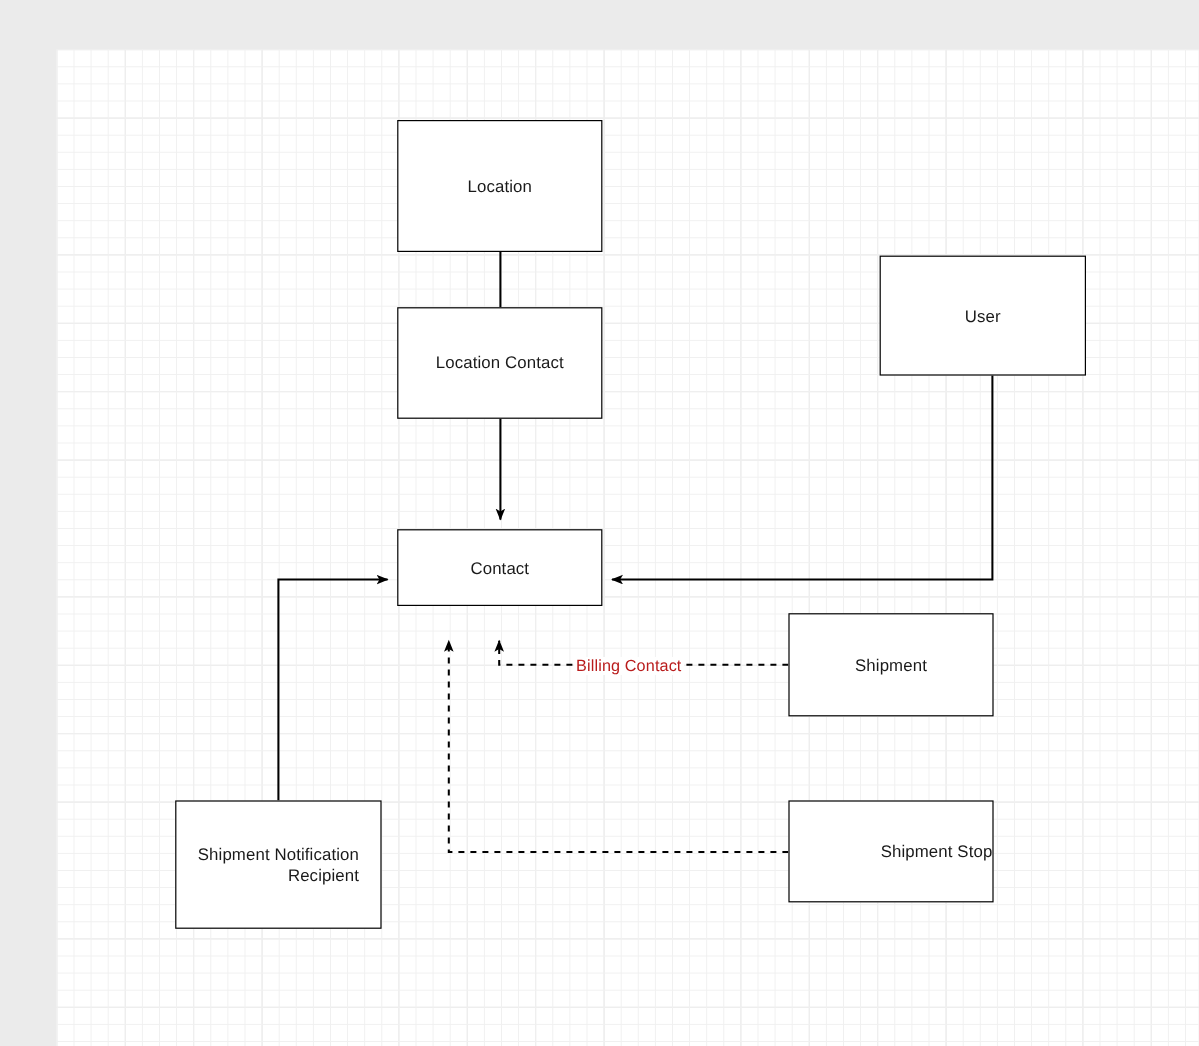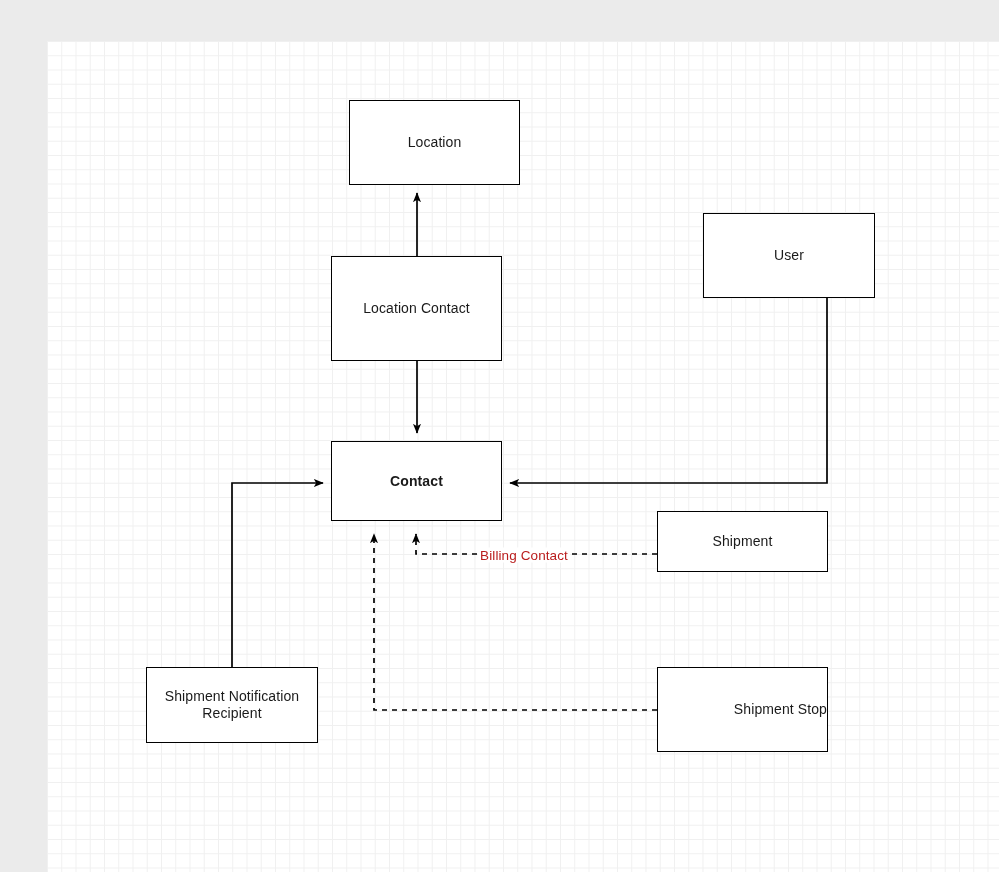--- a/index.html
+++ b/index.html
@@ -106,45 +106,45 @@
 
       <g>
         <path d="M 610 513 L 369 513 L 369 493" stroke="#000000" stroke-width="1.7" fill="none" stroke-dasharray="5 5" stroke-linejoin="miter" marker-end="url(#arrowhead)"></path>
       </g>
 
       <g>
         <path d="M 610 669 L 327 669 L 327 493" stroke="#000000" stroke-width="1.7" fill="none" stroke-dasharray="5 5" stroke-linejoin="miter" marker-end="url(#arrowhead)"></path>
       </g>
     </svg>
 
-    <div class="node" style="left:284px; top:59px; width:171px; height:85px;margin-left:18px;">
+    <div class="node" style="left:284px; top:59px; width:171px; height:110px;">
       <span>Location</span>
     </div>
 
-    <div class="node" style="left:284px; top:215px; width:171px; height:105px;">
+    <div class="node" style="left:284px; top:215px; width:171px; height:93px;">
       <span>Location Contact</span>
     </div>
 
-    <div class="node" style="left:284px; top:400px; width:171px; height:80px;font-weight:bold;">
+    <div class="node" style="left:284px; top:400px; width:171px; height:64px;">
       <span>Contact</span>
     </div>
 
-    <div class="node" style="left:656px; top:172px; width:172px; height:85px;">
+    <div class="node" style="left:686px; top:172px; width:172px; height:100px;">
       <span>User</span>
     </div>
 
-    <div class="node" style="left:610px; top:470px; width:171px; height:61px;">
+    <div class="node" style="left:610px; top:470px; width:171px; height:86px;">
       <span>Shipment</span>
     </div>
 
     <div class="node" style="left:610px; top:626px; width:171px; height:85px;justify-content:flex-end;">
       <span>Shipment Stop</span>
     </div>
 
-    <div class="node" style="left:99px; top:626px; width:172px; height:76px;">
+    <div class="node" style="left:99px; top:626px; width:172px; height:107px;text-align:right;">
       <span>Shipment Notification
 Recipient</span>
     </div>
 
     <div class="edge-label" style="left:477px; top:514px;">Billing Contact</div>
 
   </div>
 </div>
 
 </body></html>

